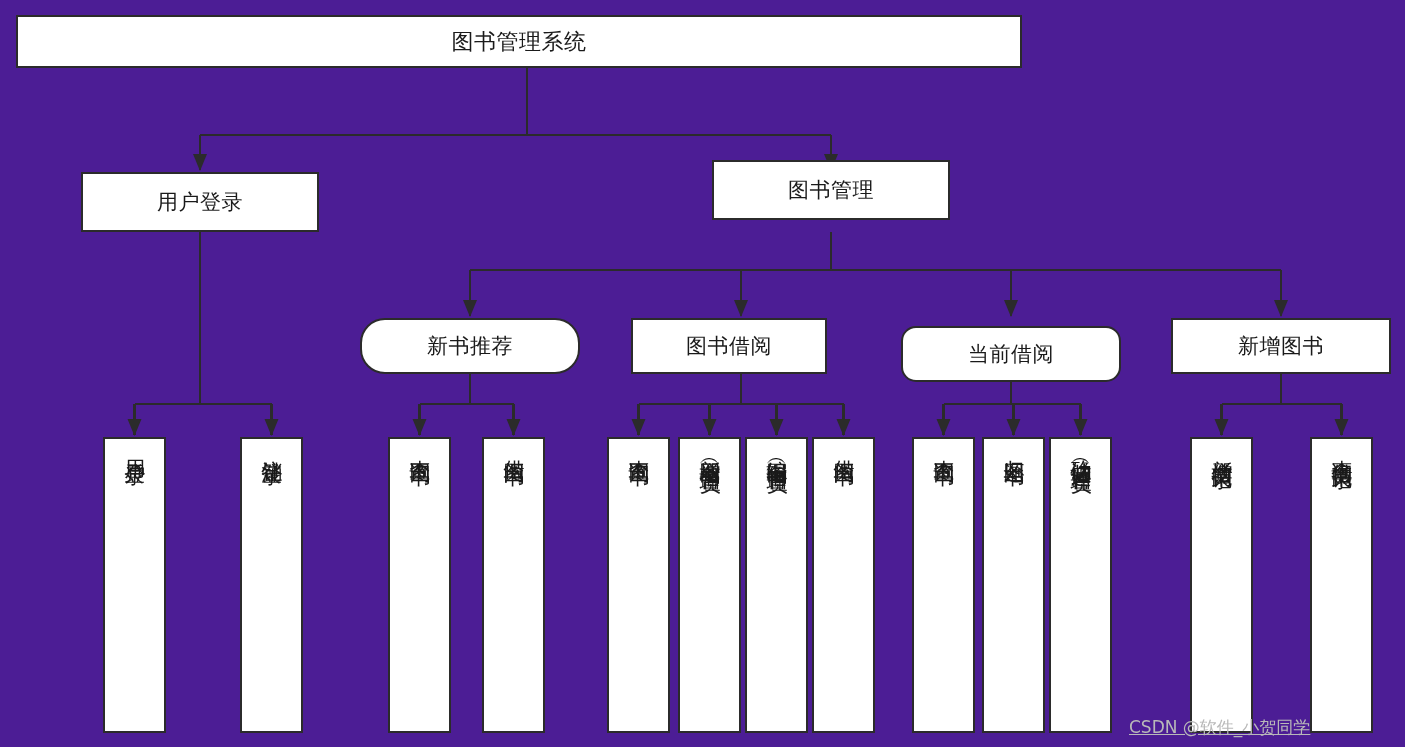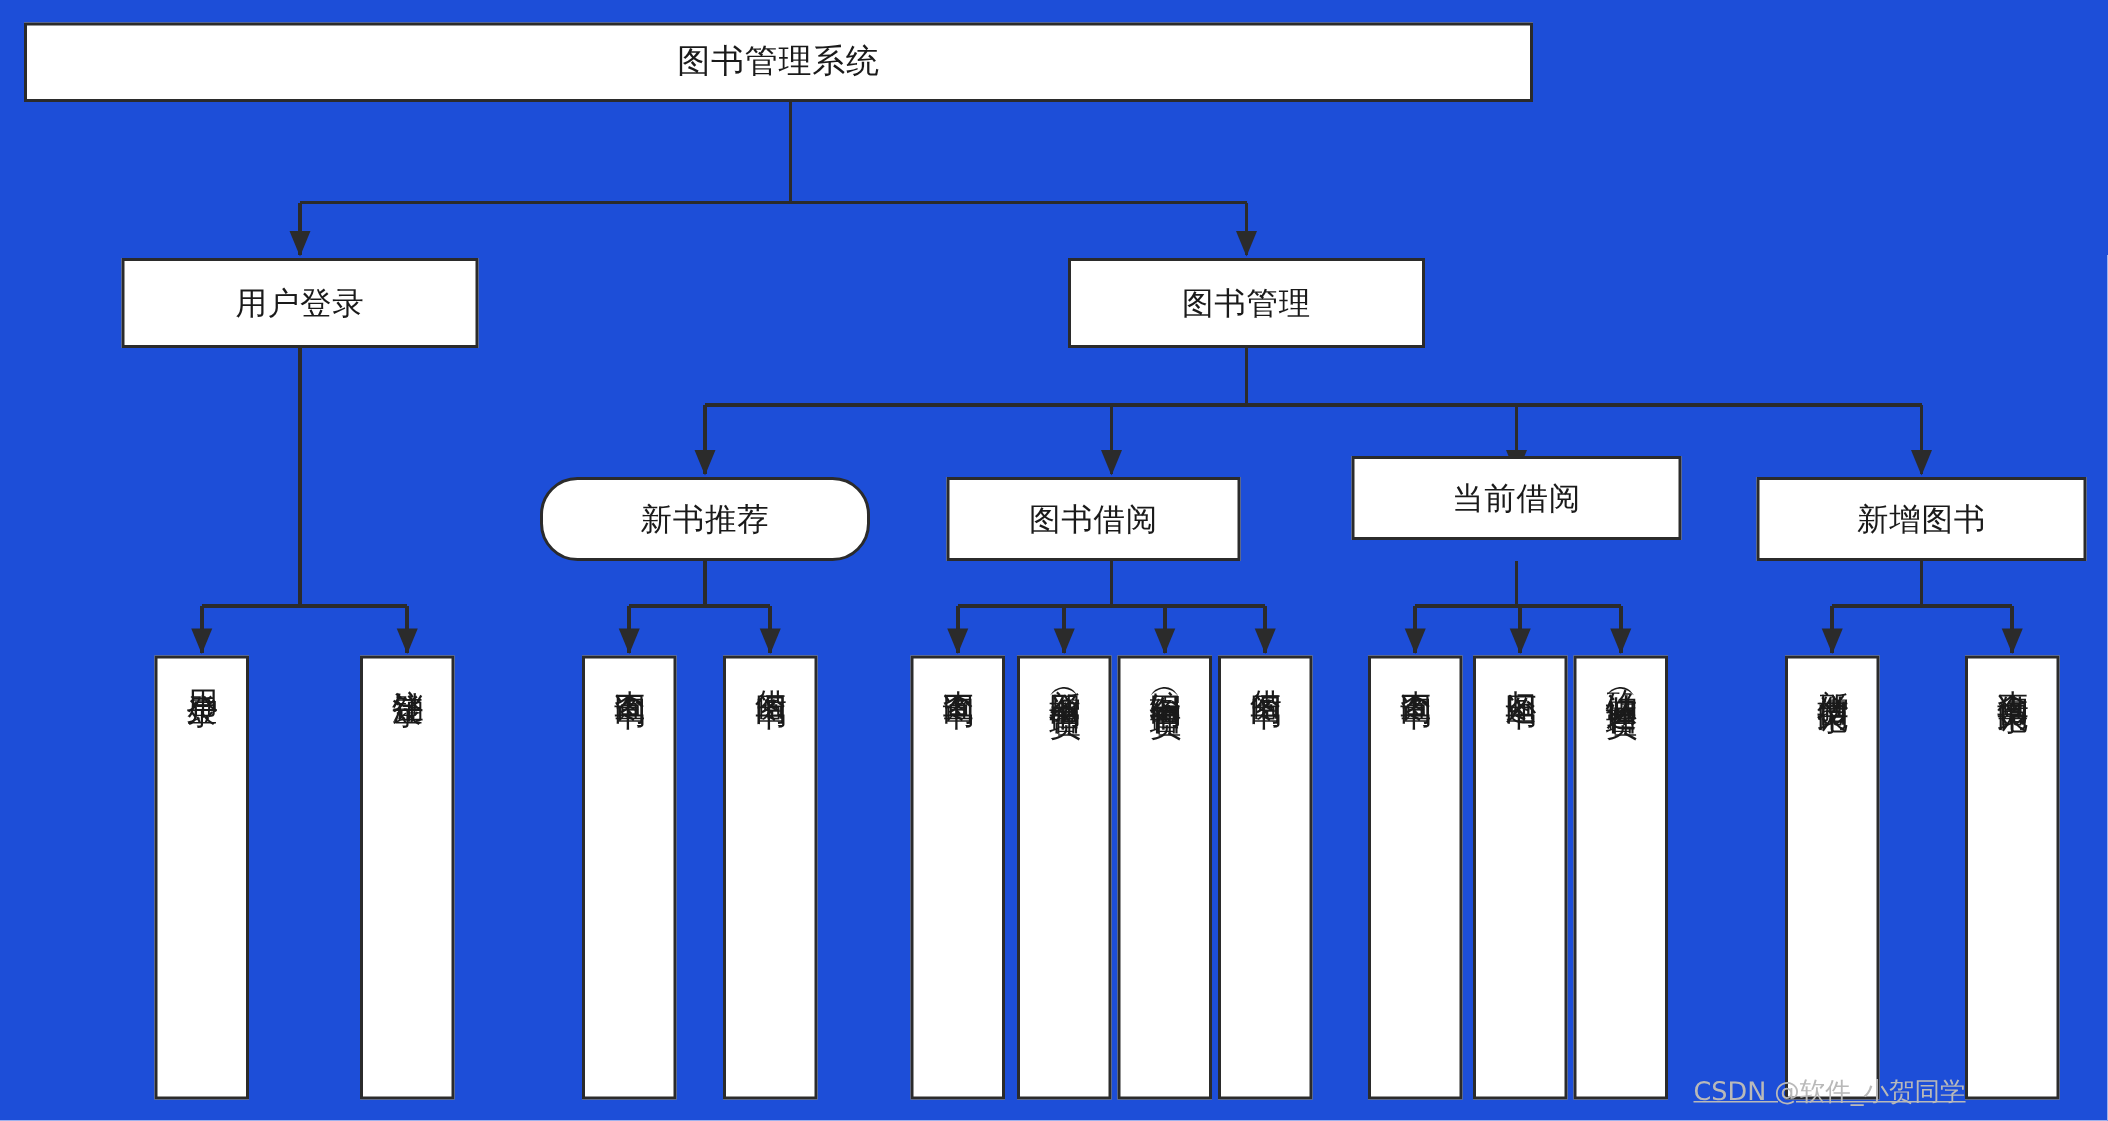--- a/index.html
+++ b/index.html
@@ -5,21 +5,21 @@
 <style>
   html,body{margin:0;padding:0;background:#ffffff;}
   body{
     font-family:"DejaVu Sans","Liberation Sans",sans-serif;
     color:#1a1a1a;
   }
   #canvas{
     position:relative;
     width:1405px;
     height:747px;
-    background:#1d4ed8;
+    background:#4c1d95;
     overflow:hidden;
   }
   svg#wires{
     position:absolute;
     left:0; top:0;
     width:1405px;
     height:747px;
     pointer-events:none;
   }
   .node{
@@ -124,30 +124,30 @@
       <line x1="1341.5" y1="404" x2="1341.5" y2="435" stroke="#2b2b2b" stroke-width="2.6" shape-rendering="crispEdges"></line>
       <polygon points="1334.5,419 1348.5,419 1341.5,436" fill="#2b2b2b"></polygon>
     </svg>
   <div id="nodes-layer">
       <div class="node horiz root" style="left: 16px; top: 15px; width: 1006px; height: 53px; border-color: rgb(43, 43, 43); background: rgb(255, 255, 255);">
         <span class="label" style="color: rgb(26, 26, 26);">图书管理系统</span>
       </div>
       <div class="node horiz" style="left: 81px; top: 172px; width: 238px; height: 60px; border-color: rgb(43, 43, 43); background: rgb(255, 255, 255);">
         <span class="label" style="color: rgb(26, 26, 26);">用户登录</span>
       </div>
-      <div class="node horiz" style="left: 712px; top: 172px; width: 238px; height: 60px; border-color: rgb(43, 43, 43); background: rgb(255, 255, 255); justify-content: center;">
+      <div class="node horiz" style="left: 712px; top: 160px; width: 238px; height: 60px; border-color: rgb(43, 43, 43); background: rgb(255, 255, 255); justify-content: center;">
         <span class="label" style="color: rgb(26, 26, 26);">图书管理</span>
       </div>
       <div class="node horiz" style="left: 360px; top: 318px; width: 220px; height: 56px; border-color: rgb(43, 43, 43); background: rgb(255, 255, 255); border-radius: 25px;">
         <span class="label" style="color: rgb(26, 26, 26);">新书推荐</span>
       </div>
       <div class="node horiz" style="left: 631px; top: 318px; width: 196px; height: 56px; border-color: rgb(43, 43, 43); background: rgb(255, 255, 255);">
         <span class="label" style="color: rgb(26, 26, 26);">图书借阅</span>
       </div>
-      <div class="node horiz" style="left: 901px; top: 304px; width: 220px; height: 56px; border-color: rgb(43, 43, 43); background: rgb(255, 255, 255);">
+      <div class="node horiz" style="left: 901px; top: 326px; width: 220px; height: 56px; border-color: rgb(43, 43, 43); background: rgb(255, 255, 255); border-radius: 15px;">
         <span class="label" style="color: rgb(26, 26, 26);">当前借阅</span>
       </div>
       <div class="node horiz" style="left: 1171px; top: 318px; width: 220px; height: 56px; border-color: rgb(43, 43, 43); background: rgb(255, 255, 255);">
         <span class="label" style="color: rgb(26, 26, 26);">新增图书</span>
       </div>
       <div class="node vert" style="left: 103px; top: 437px; width: 63px; height: 296px; border-color: rgb(43, 43, 43); background: rgb(255, 255, 255);">
         <span class="label" style="color: rgb(26, 26, 26);">用户登录</span>
       </div>
       <div class="node vert" style="left: 240px; top: 437px; width: 63px; height: 296px; border-color: rgb(43, 43, 43); background: rgb(255, 255, 255);">
         <span class="label" style="color: rgb(26, 26, 26);">注销登录</span>

